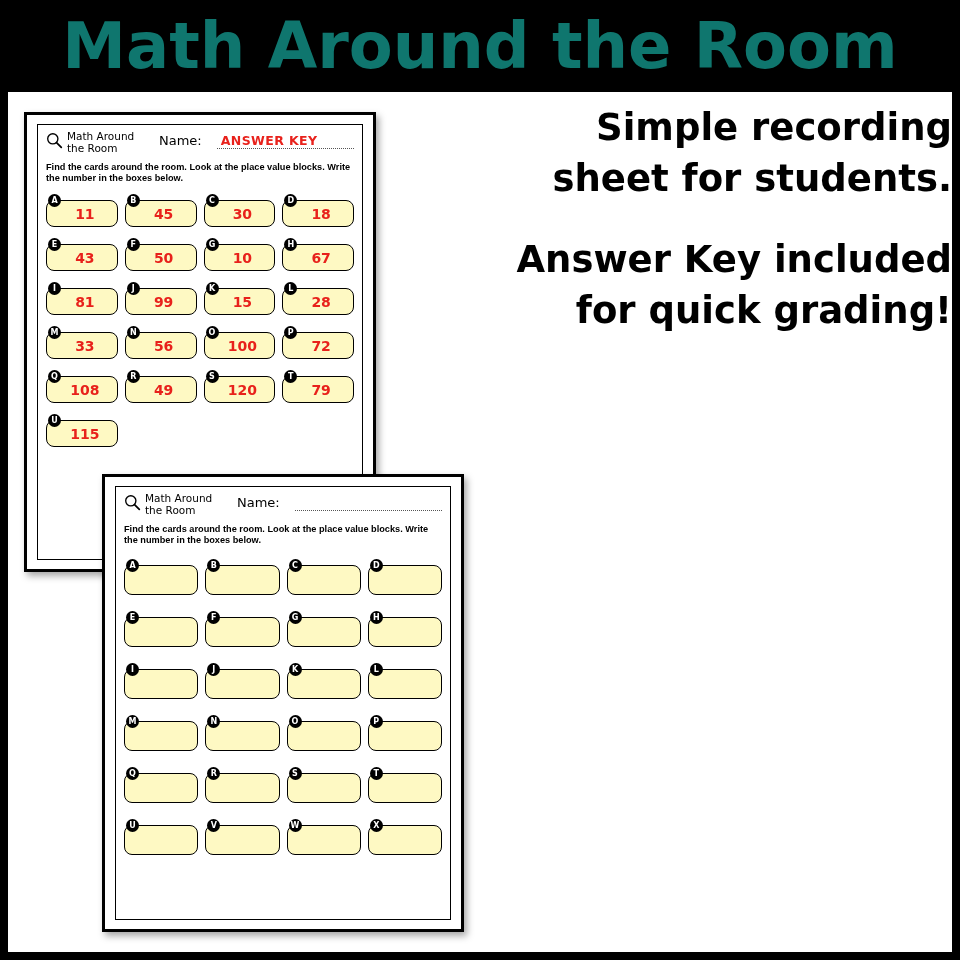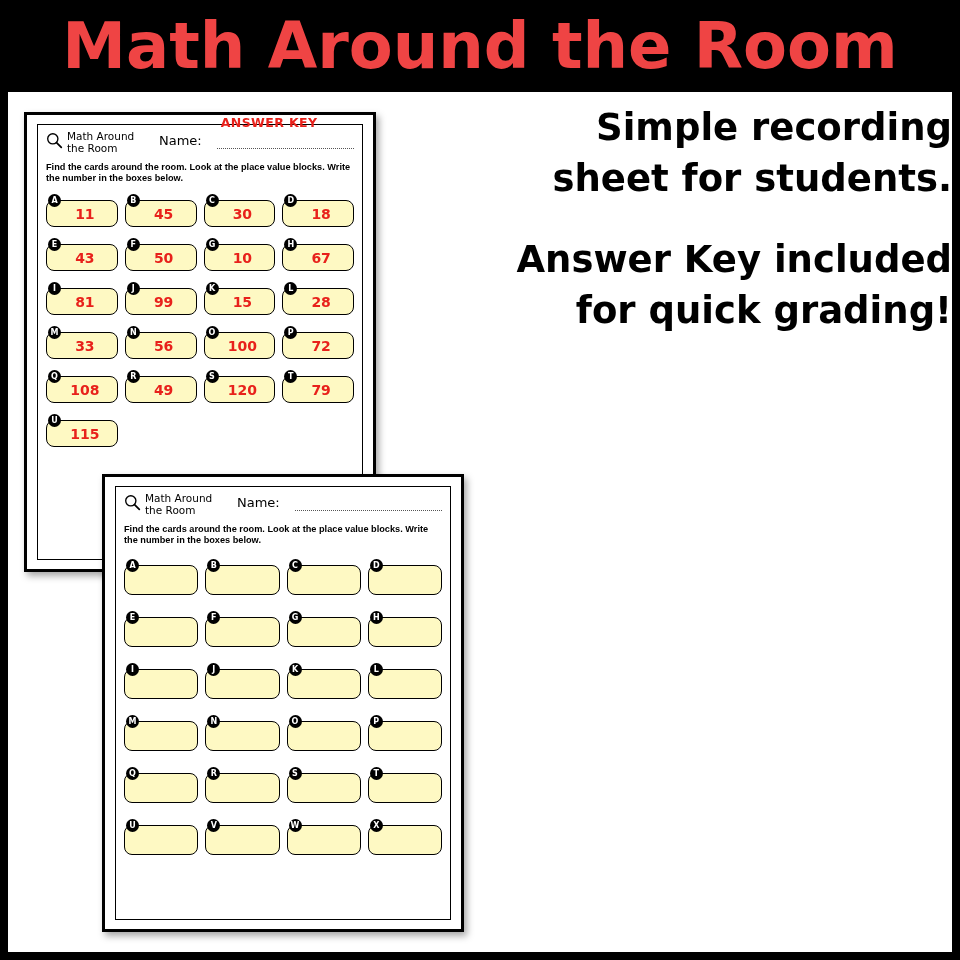--- a/index.html
+++ b/index.html
@@ -25,21 +25,21 @@
     left: 0;
     top: 0;
     width: 960px;
     height: 92px;
     background: #000000;
     display: flex;
     align-items: center;
     justify-content: center;
   }
   .title-text {
-    color: #ef4444;
+    color: #0f766e;
     font-family: "DejaVu Sans", sans-serif;
     font-size: 64px;
     font-weight: bold;
     letter-spacing: 0px;
     white-space: nowrap;
   }
 
   
   .body-area {
     position: absolute;
@@ -139,21 +139,21 @@
   }
   .name-line {
     flex: 1 1 auto;
     border-bottom: 1.2px dotted #555;
     height: 15px;
     position: relative;
   }
   .answer-key-text {
     position: absolute;
     left: 4px;
-    bottom: 18px;
+    bottom: 0;
     color: #e8211b;
     font-family: "DejaVu Sans", sans-serif;
     font-weight: bold;
     font-size: 12.5px;
     letter-spacing: 0.4px;
   }
 
   .ws-directions {
     margin-top: 7px;
     font-family: Liberation Sans, sans-serif;

